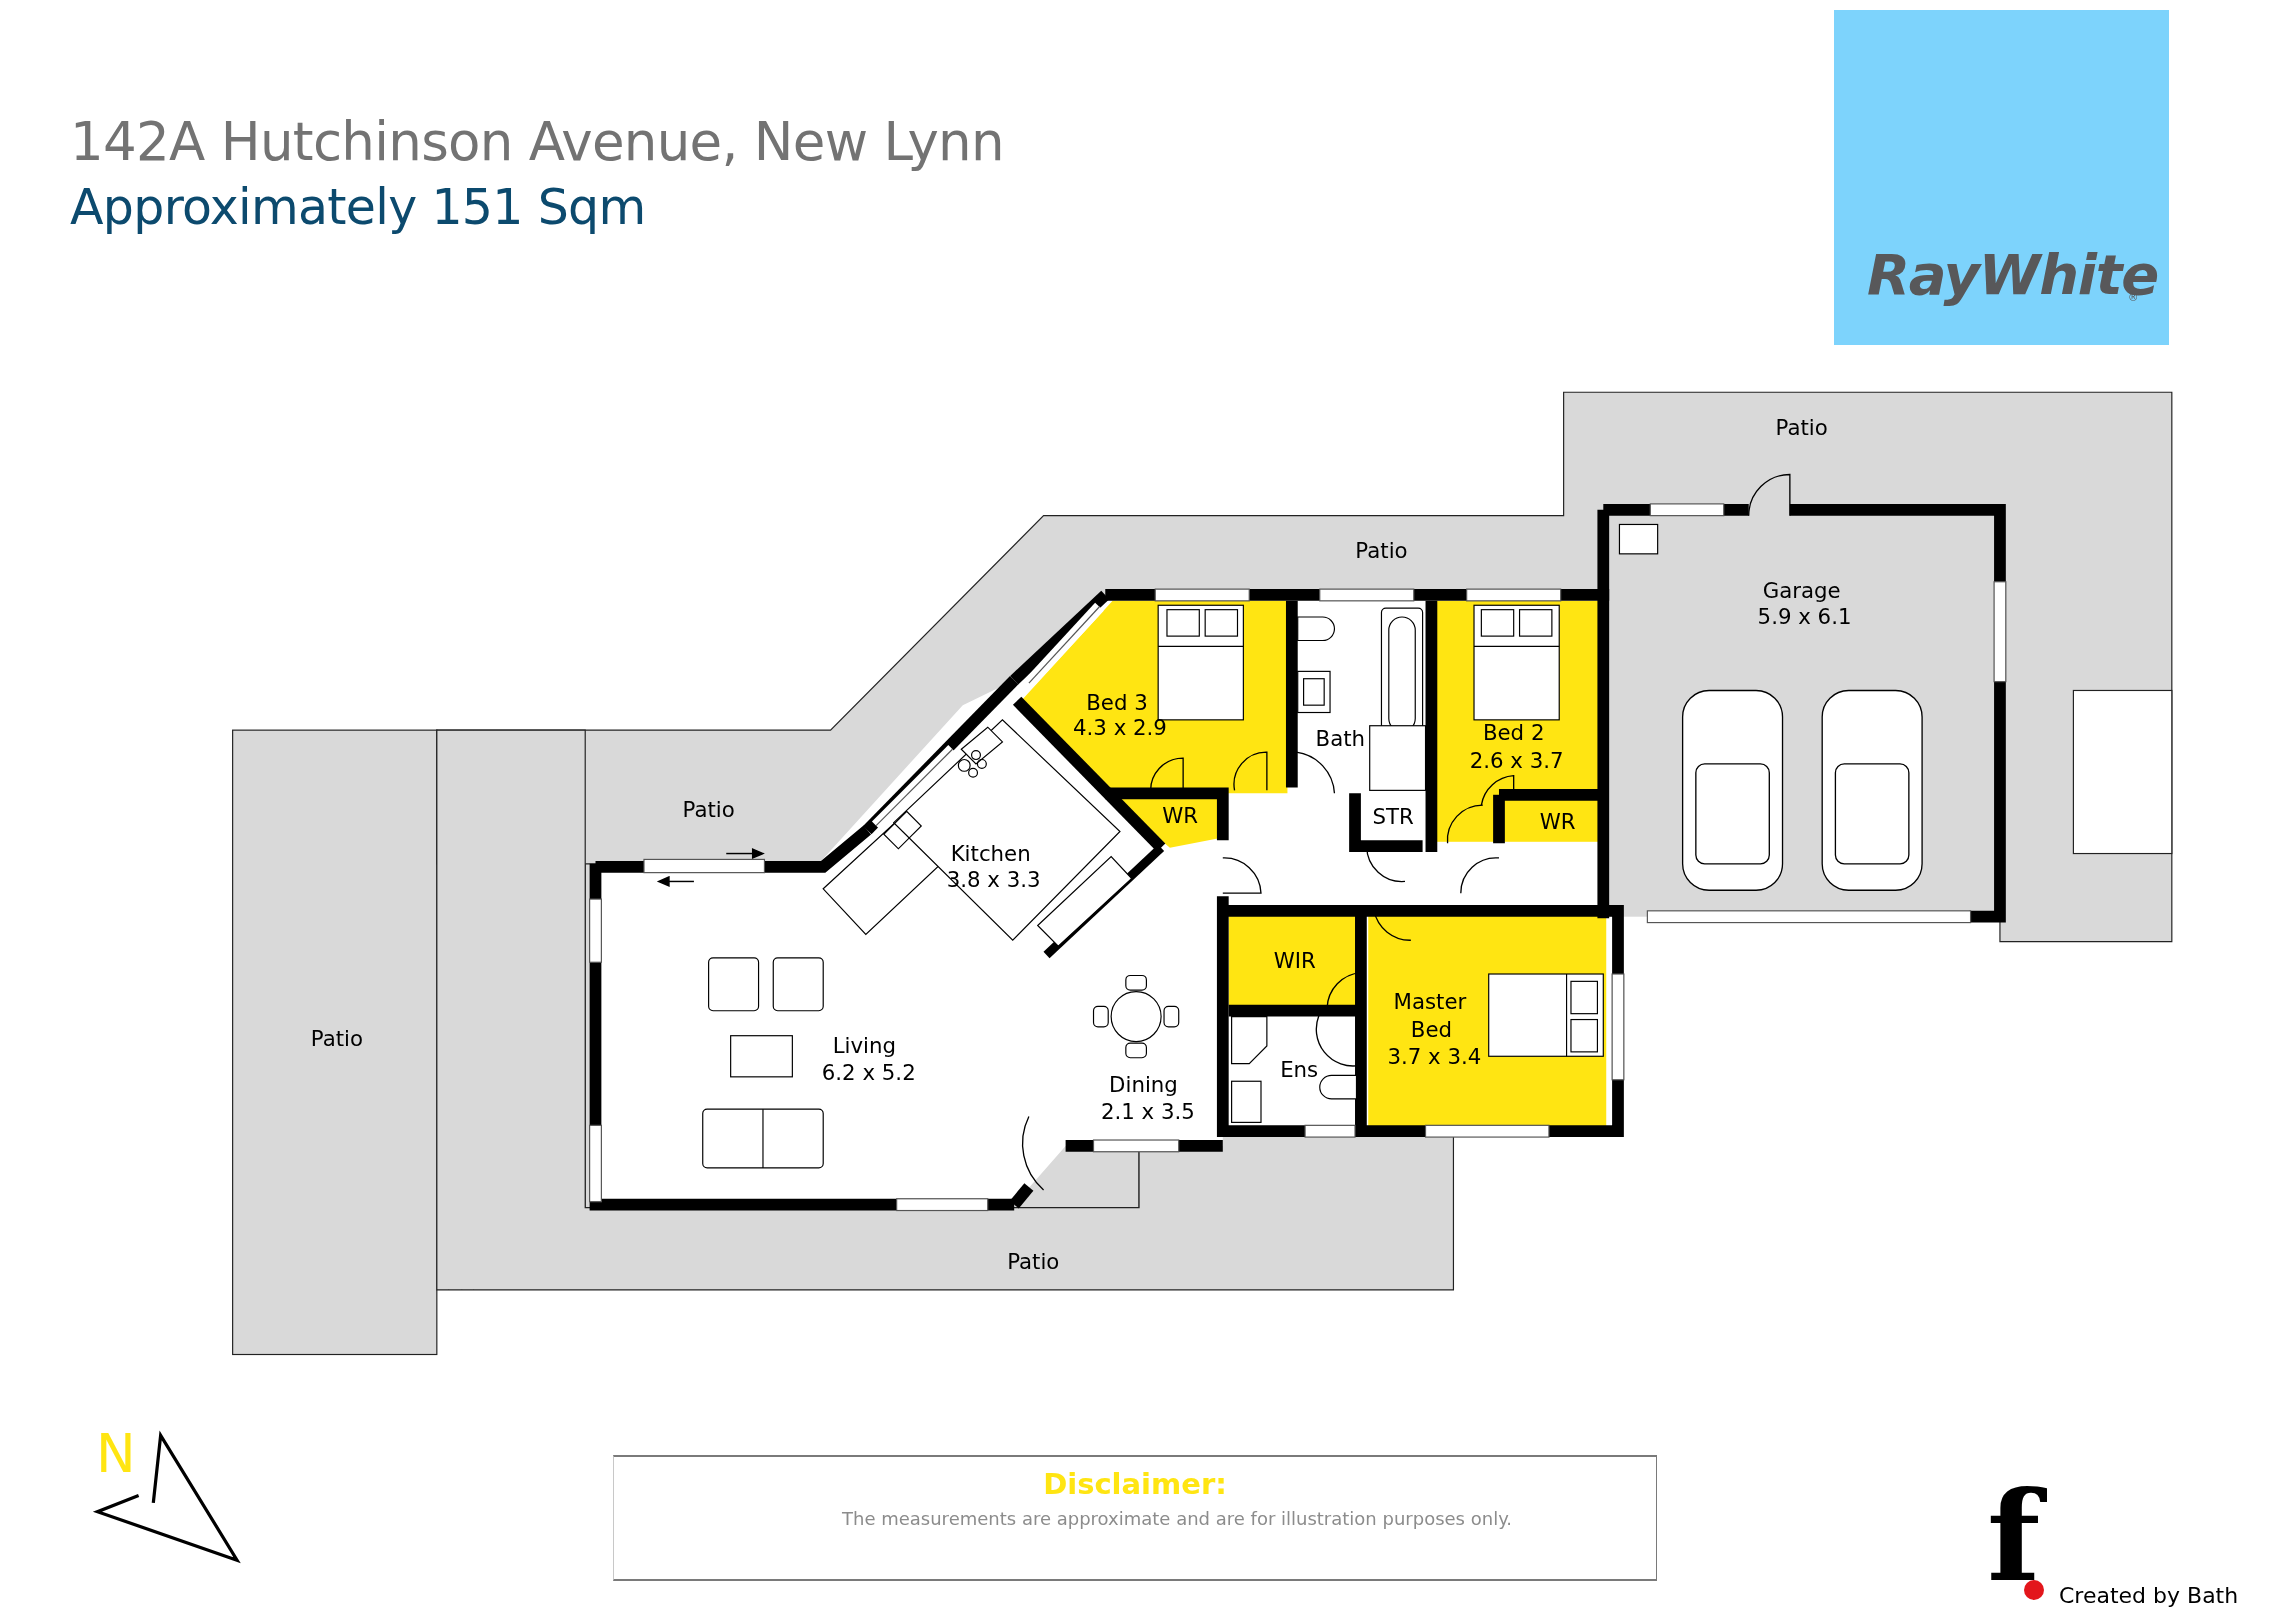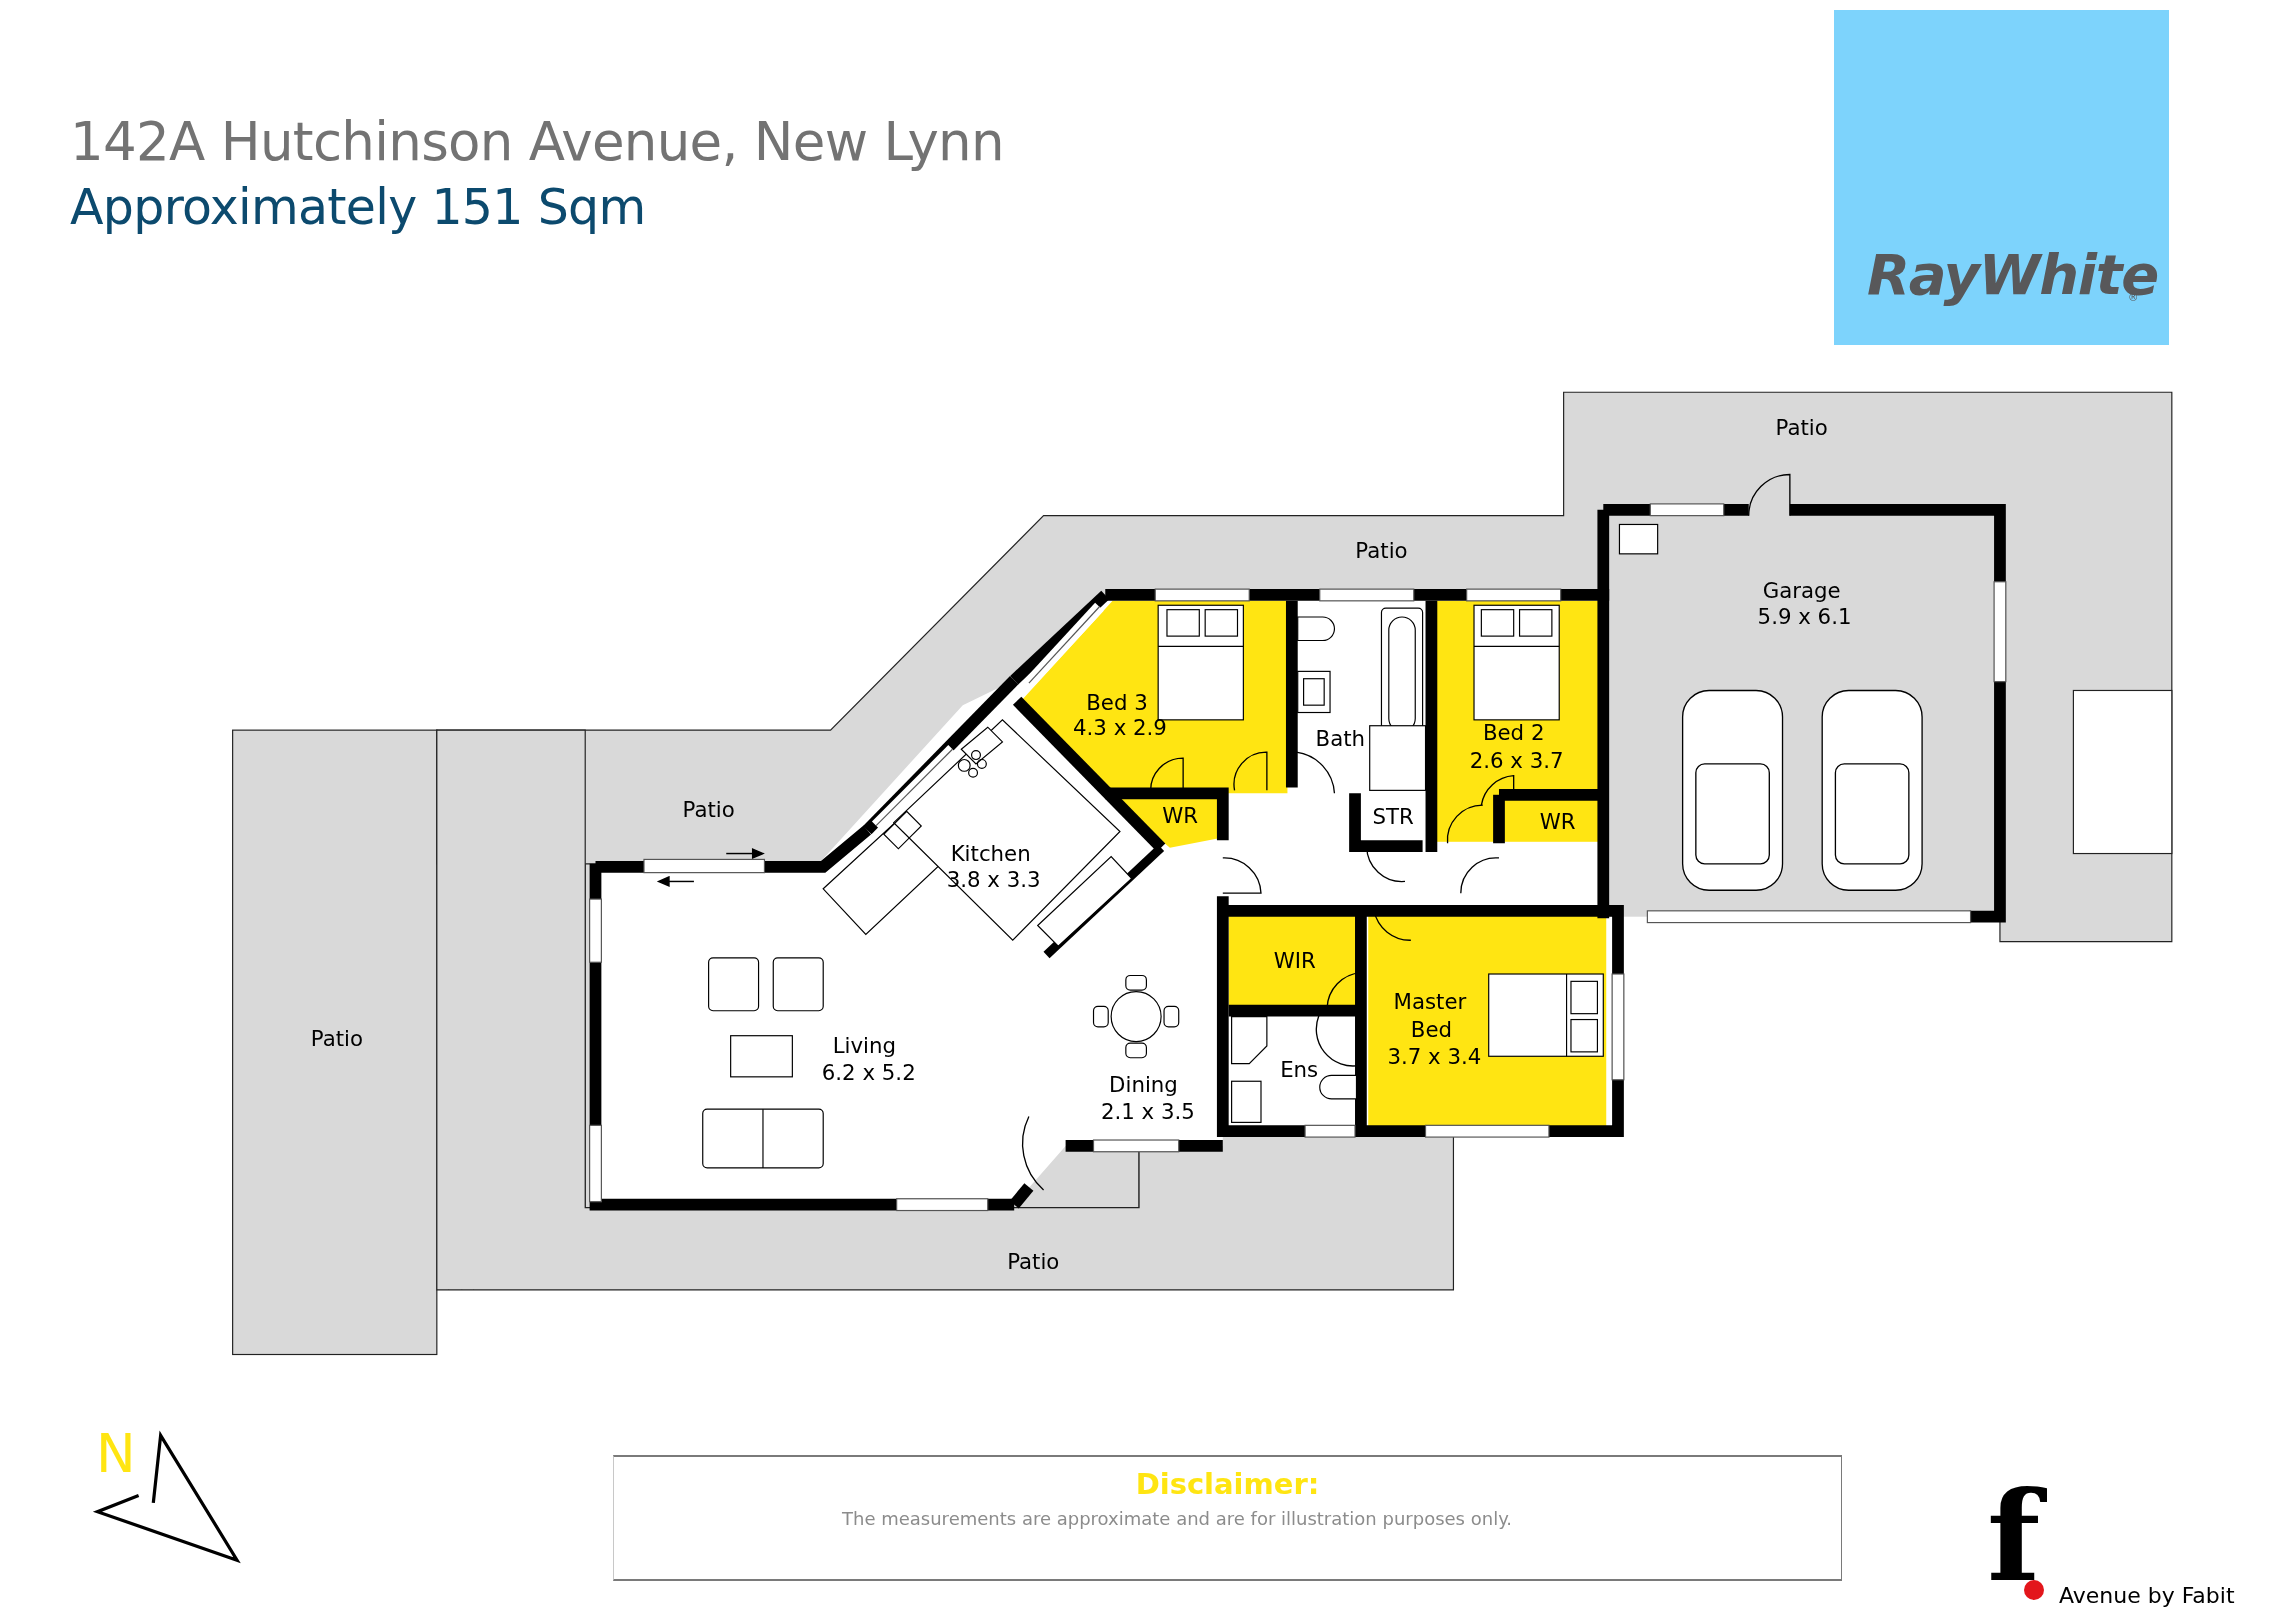--- a/index.html
+++ b/index.html
@@ -4,21 +4,21 @@
 <style>
   html, body { margin:0; padding:0; background:#ffffff; }
   body { width:2284px; height:1616px; position:relative; overflow:hidden; font-family:"DejaVu Sans", "Liberation Sans", sans-serif; }
   .title { position:absolute; left:70px; top:111px; font-size:53px; color:#737373; font-family:"DejaVu Sans", sans-serif; letter-spacing:-0.7px; white-space:nowrap; }
   .subtitle { position:absolute; left:70px; top:179px; font-size:49px; color:#0c4a6e; font-family:"DejaVu Sans", sans-serif; letter-spacing:-0.7px; white-space:nowrap; }
   .logo { position:absolute; left:1834px; top:10.4px; width:335px; height:335px; background:#7dd3fc; }
   .logo-text { position:absolute; left:33px; top:232px; font-family:"DejaVu Sans", sans-serif; font-weight:bold; font-style:italic; font-size:56px; color:#58585a; letter-spacing:-1.3px; white-space:nowrap; }
   .logo-reg { position:absolute; left:294px; top:281px; font-size:10.4px; color:#58585a; }
   .plan { position:absolute; left:0; top:0; width:2284px; height:1616px; }
   .compass-n { position:absolute; left:96px; top:1423px; font-size:53px; color:#ffe512; font-family:"DejaVu Sans", sans-serif; }
-  .disclaimer { position:absolute; left:613px; top:1455px; width:1229px; height:126px; border:2px solid #7a7a7a; border-left:0.7px solid #c8c8c8; border-right:0.7px solid #7a7a7a; box-sizing:border-box; text-align:center; }
+  .disclaimer { position:absolute; left:613px; top:1455px; width:1044px; height:126px; border:2px solid #7a7a7a; border-left:0.7px solid #c8c8c8; border-right:0.7px solid #7a7a7a; box-sizing:border-box; text-align:center; }
   .disc-title { position:absolute; left:0; right:0; top:9.8px; font-size:29px; font-weight:bold; color:#ffe512; font-family:"DejaVu Sans", sans-serif; }
   .disc-line { position:absolute; font-size:18px; color:#8c8c8c; white-space:nowrap; font-family:"DejaVu Sans", sans-serif; }
   .fabit-f { position:absolute; left:1987px; top:1475px; font-family:"DejaVu Serif", serif; font-size:124px; font-weight:bold; color:#000; line-height:1; }
   .fabit-dot { position:absolute; left:2024px; top:1580px; width:20px; height:20px; border-radius:50%; background:#e3161b; }
   .fabit-text { position:absolute; left:2059px; top:1583px; font-size:22px; color:#000; white-space:nowrap; font-family:"DejaVu Sans", sans-serif; }
   svg text { font-family:"DejaVu Sans", "Liberation Sans", sans-serif; }
 </style>
 </head>
 <body>
 
@@ -244,14 +244,14 @@
 
 <div class="compass-n">N</div>
 
 <div class="disclaimer">
   <div class="disc-title">Disclaimer:</div>
   <div class="disc-line" style="left:228px; top:51px;">The measurements are approximate and are for illustration purposes only.</div>
 </div>
 
 <div class="fabit-f">f</div>
 <div class="fabit-dot"></div>
-<div class="fabit-text">Avenue by Fabit</div>
+<div class="fabit-text">Created by Bath</div>
 
 
 </body></html>

